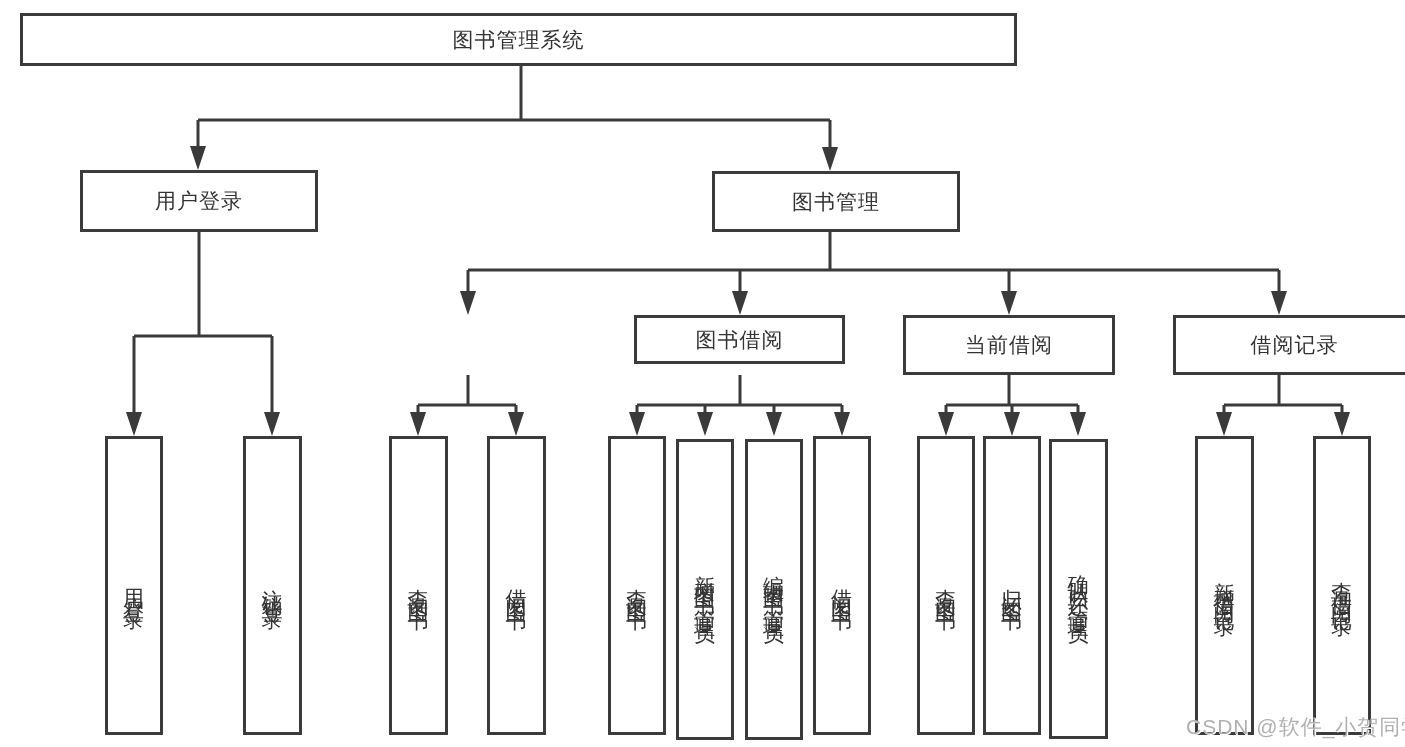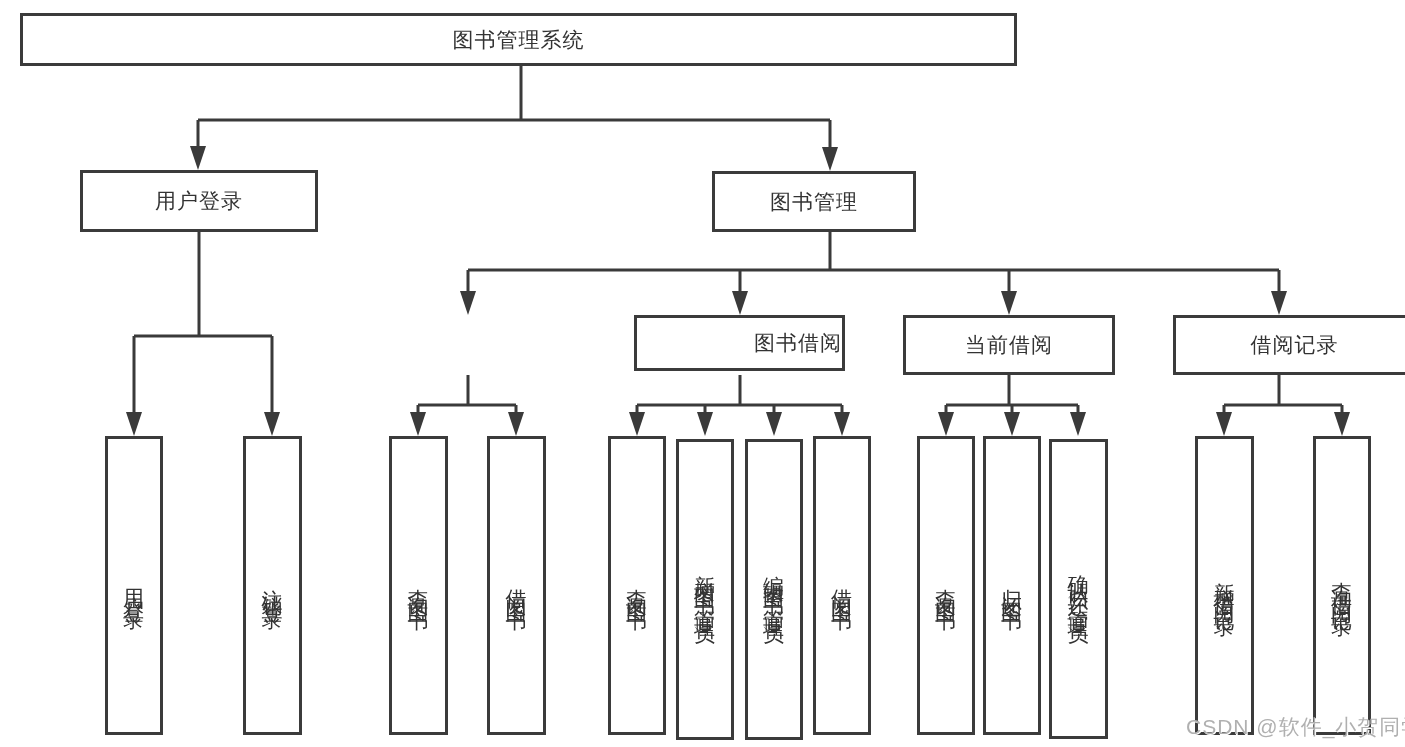--- a/index.html
+++ b/index.html
@@ -69,25 +69,25 @@
     </g>
   </svg>
 
   <div class="node" style="left:20px;top:13px;width:997px;height:53px;">
     <span class="h-label">图书管理系统</span>
   </div>
 
   <div class="node" style="left:80px;top:170px;width:238px;height:62px;">
     <span class="h-label">用户登录</span>
   </div>
-  <div class="node" style="left:712px;top:171px;width:204px;height:61px;">
+  <div class="node" style="left:712px;top:171px;width:248px;height:61px;">
     <span class="h-label">图书管理</span>
   </div>
 
-  <div class="node" style="left:634px;top:315px;width:211px;height:56px;justify-content:flex-end;">
+  <div class="node" style="left:634px;top:315px;width:211px;height:49px;">
     <span class="h-label">图书借阅</span>
   </div>
   <div class="node" style="left:903px;top:315px;width:212px;height:60px;">
     <span class="h-label">当前借阅</span>
   </div>
   <div class="node" style="left:1173px;top:315px;width:243px;height:60px;">
     <span class="h-label">借阅记录</span>
   </div>
 
   <div class="node" style="left:105px;top:436px;width:58px;height:299px;">

